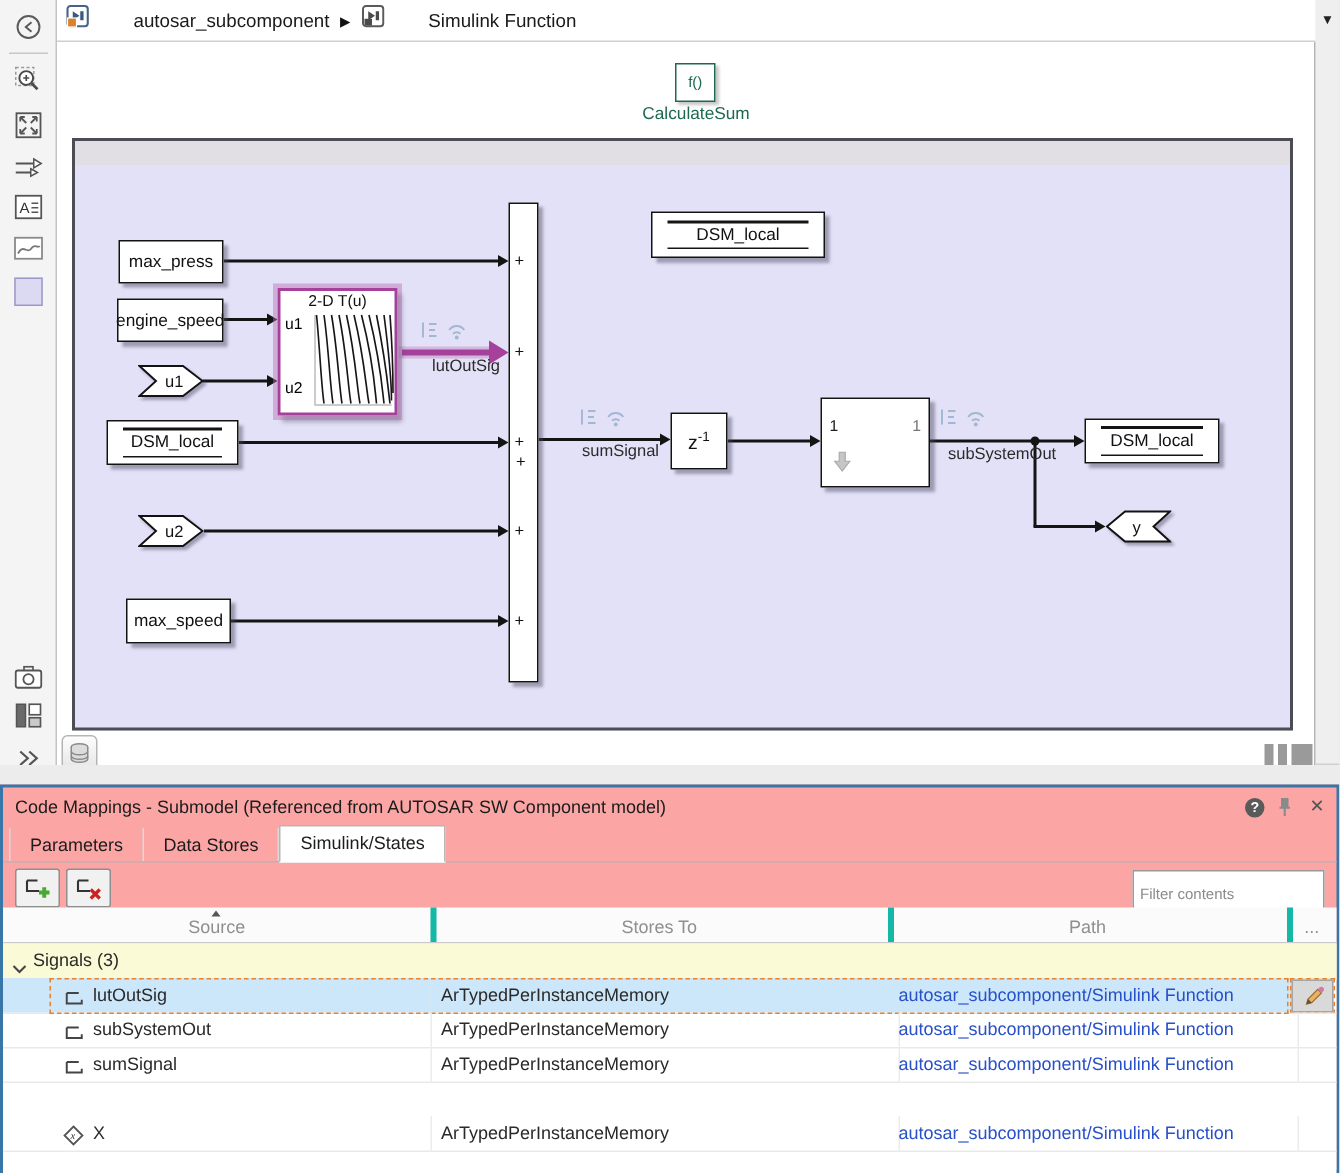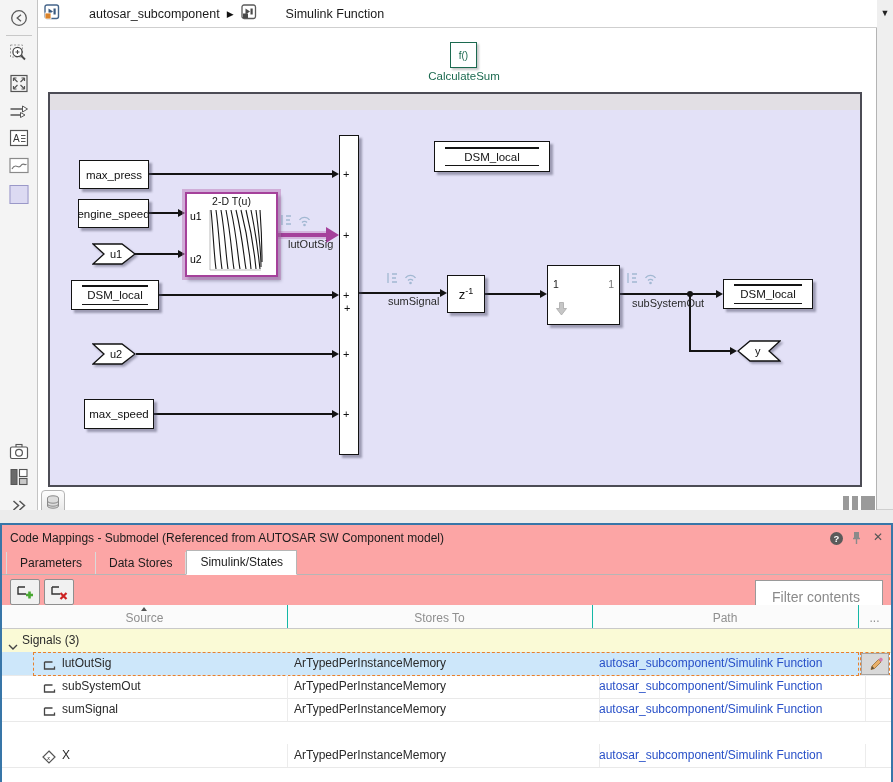--- a/index.html
+++ b/index.html
@@ -22,39 +22,39 @@
   .blk{background:#fff;border:1.3px solid #121212;box-shadow:3px 3px 2px rgba(70,70,95,.45);display:flex;align-items:center;justify-content:center;font-size:11.5px;color:#111;}
   .dsm-line{position:absolute;left:10px;right:10px;height:1.5px;background:#141414;}
   .wire{background:#141414;height:2px;}
   .wirev{background:#141414;width:2px;}
   .ah{width:0;height:0;border-top:4px solid transparent;border-bottom:4px solid transparent;border-left:7px solid #141414;}
   .dot{width:6px;height:6px;border-radius:50%;background:#141414;}
   .sig-label{font-size:11px;color:#2b2b2b;white-space:nowrap;}
   .plus{position:absolute;left:4px;font-size:11px;color:#111;line-height:14px;}
   #fbadge{left:450px;top:42px;width:27px;height:26px;border:1.5px solid #1c6a50;background:#fff;box-shadow:2px 2px 2px rgba(0,0,0,.22);display:flex;align-items:center;justify-content:center;font-size:10px;color:#1c6a50;}
   #fbadge-label{left:405px;top:70px;width:118px;text-align:center;font-size:11.5px;color:#1c6a50;}
-  #lookup{left:185px;top:192px;width:93px;height:85px;background:#fff;border:2.5px solid #a5419b;box-shadow:0 0 0 3px rgba(185,110,178,.45),3px 4px 3px rgba(70,70,95,.4);}
+  #lookup{left:185px;top:192px;width:80px;height:85px;background:#fff;border:2.5px solid #a5419b;box-shadow:0 0 0 3px rgba(185,110,178,.45),3px 4px 3px rgba(70,70,95,.4);}
   #lookup .ttl{position:absolute;top:1px;left:0;right:0;text-align:center;font-size:10.5px;color:#111;}
   #lookup .pin1{position:absolute;left:3px;top:16px;font-size:10.5px;}
   #lookup .pin2{position:absolute;left:3px;bottom:10px;font-size:10.5px;}
   #subsys .p{position:absolute;top:12px;font-size:10.5px;color:#222;}
   
   #panel{left:0;top:523px;width:893px;height:259px;border:2px solid #3876a8;background:#fca5a5;}
   #ptitle{left:0;top:0;width:889px;height:26px;line-height:26px;padding-left:8px;font-size:12px;color:#1c1c1c;}
   .ptool-ic{position:absolute;top:6px;cursor:pointer;}
   #ptabs{left:0;top:26px;width:889px;height:24px;border-bottom:1px solid #b6b6b6;display:flex;align-items:flex-end;padding-left:4px;}
   .tab{height:22px;line-height:22px;padding:0 13px;font-size:12px;color:#1c1c1c;border-right:1px solid #dadada;cursor:pointer;}
   .tab.first{border-left:1px solid #dadada;}
   .tab.active{background:#fff;border:1px solid #b6b6b6;border-bottom:1px solid #fff;margin-bottom:-1px;height:23px;line-height:23px;}
   #ptoolbar{left:0;top:50px;width:889px;height:30px;}
   .pbtn{position:absolute;top:4px;width:28px;height:24px;background:#f1f1f1;border:1px solid #8f8f8f;border-radius:2px;display:flex;align-items:center;justify-content:center;cursor:pointer;}
-  #filter{position:absolute;top:5px;right:8px;width:128px;height:33px;border:1px solid #9a9a9a;font-size:14px;padding:0 16px;font-family:"Liberation Sans",sans-serif;color:#444;box-sizing:border-box;background:#fff;}
+  #filter{position:absolute;top:5px;right:8px;width:128px;height:33px;border:1px solid #9a9a9a;font-size:10px;padding:0 4px;font-family:"Liberation Sans",sans-serif;color:#444;box-sizing:border-box;background:#fff;}
   #filter::placeholder{color:#8a8a8a;}
   #thead{left:0;top:80px;width:889px;height:24px;background:#fbfbfb;border-bottom:1px solid #c9c9c9;}
-  .hcell{position:absolute;top:0;height:23px;line-height:26px;text-align:center;font-size:12px;color:#8f8f8f;border-right:1px solid #14b8a6;}
+  .hcell{position:absolute;top:0;height:23px;line-height:26px;text-align:center;font-size:12px;color:#8f8f8f;border-right:4px solid #14b8a6;}
   .caret{width:0;height:0;border-left:3.5px solid transparent;border-right:3.5px solid transparent;border-bottom:4px solid #555;position:absolute;top:2px;left:50%;margin-left:-3.5px;}
   #tbody{left:0;top:104px;width:889px;height:179px;background:#fff;}
   .trow{position:absolute;left:0;width:889px;height:23px;}
   .grow{background:#fafad6;border-bottom:1px solid #e5e5c4;}
   .drow{border-bottom:1px solid #e9e9e9;}
   .cell{position:absolute;top:0;height:23px;line-height:23px;font-size:12px;color:#2a2a2a;overflow:hidden;white-space:nowrap;}
   .c-src{left:0;width:285px;border-right:1px solid #ececec;}
   .c-map{left:285px;width:305px;padding-left:7px;border-right:1px solid #ececec;}
   .c-path{left:590px;width:266px;padding-left:7px;border-right:1px solid #ececec;color:#2850c8;cursor:pointer;}
   .c-more{left:856px;width:33px;}

